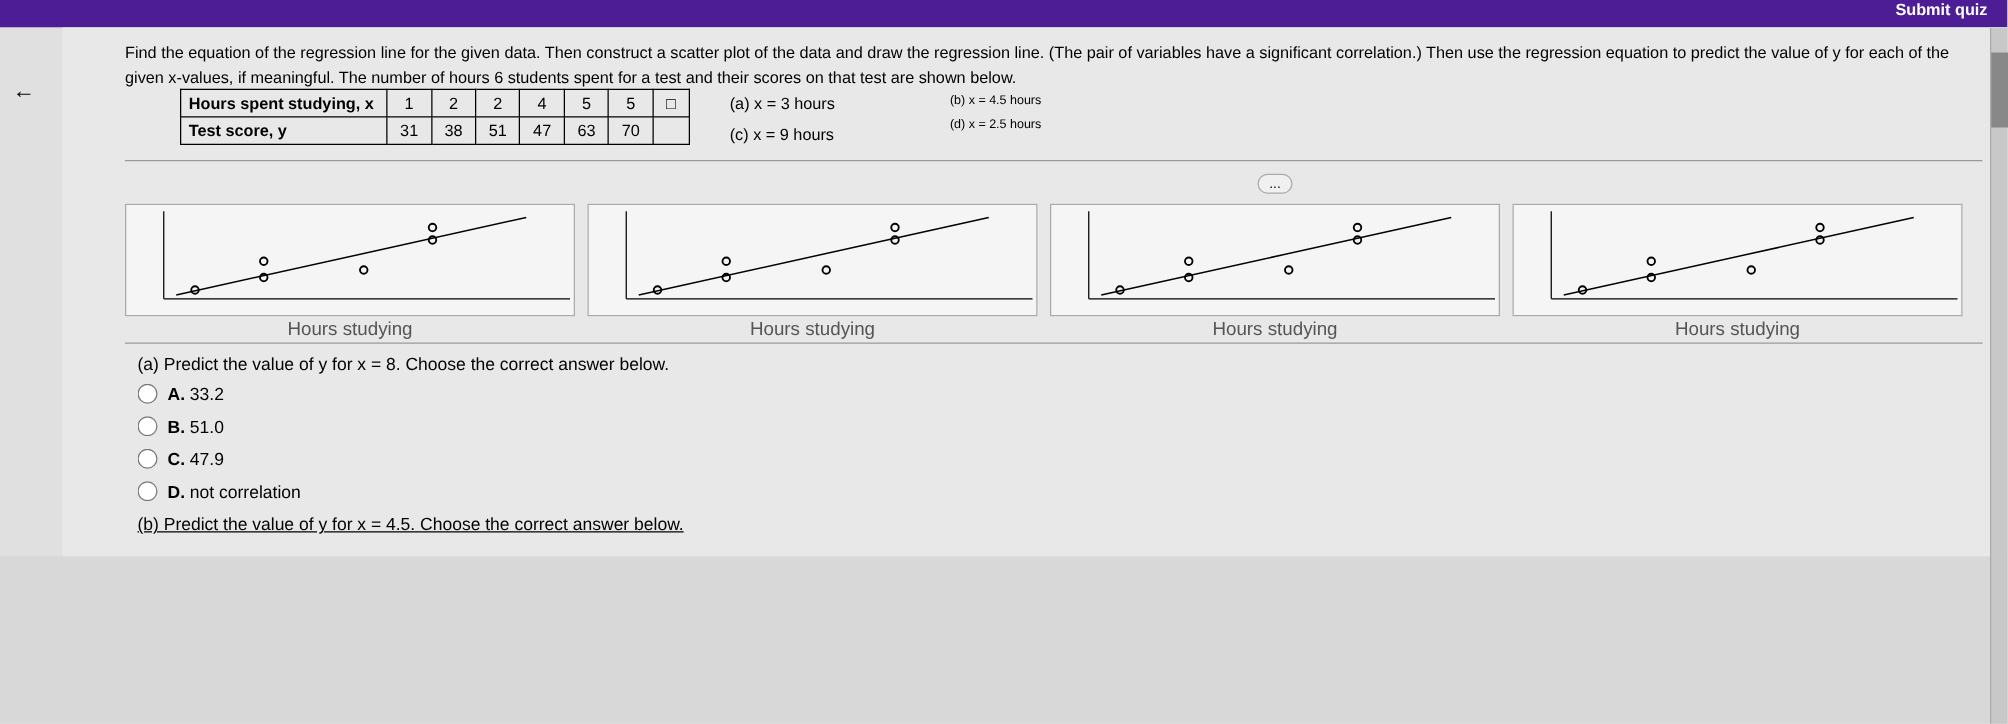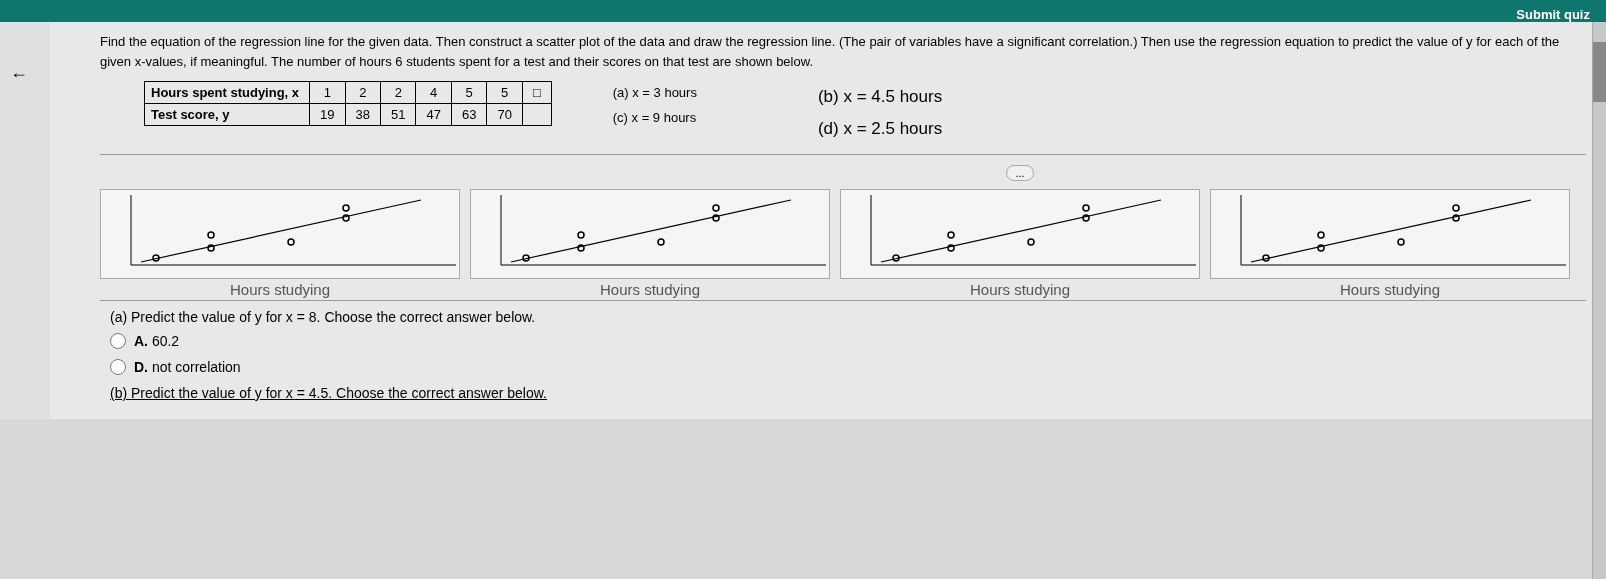--- a/index.html
+++ b/index.html
@@ -7,24 +7,24 @@
       font-family: Arial, sans-serif;
       font-size: 14px;
       background: #d8d8d8;
       color: #000;
       width: 1606px;
       min-height: 579px;
       overflow-x: hidden;
     }
 
     .top-bar {
-      background: #0f766e;
+      background: #4c1d95;
       height: 22px;
       display: flex;
-      align-items: flex-end;
+      align-items: flex-start;
       justify-content: flex-end;
       padding-right: 16px;
     }
     .top-bar-btn {
       color: #fff;
       font-size: 13px;
       font-weight: bold;
       background: none;
       border: none;
       cursor: pointer;
@@ -39,28 +39,27 @@
       position: absolute;
       left: 10px;
       top: 40px;
       font-size: 18px;
       cursor: pointer;
     }
 
     .problem-text {
       font-size: 13px;
       line-height: 1.5;
-      margin-bottom: 10px;
       max-width: 1500px;
     }
 
     .data-section {
       display: flex;
       align-items: flex-start;
-      gap: 61px;
+      gap: 32px;
       margin-bottom: 8px;
       padding-left: 44px;
     }
 
     .data-table {
       border-collapse: collapse;
       font-size: 13px;
     }
     .data-table td, .data-table th {
       border: 1px solid #000;
@@ -71,21 +70,21 @@
       text-align: left;
       font-weight: bold;
       padding-left: 6px;
     }
 
     .x-values {
       font-size: 13px;
       line-height: 1.9;
     }
     .x-values-right {
-      font-size: 17px;
+      font-size: 10px;
       line-height: 1.9;
       margin-left: 60px;
     }
 
     .scatter-row {
       display: flex;
       align-items: flex-end;
       gap: 0;
       border-top: 1px solid #999;
       border-bottom: 1px solid #999;
@@ -183,21 +182,21 @@
           <td>1</td>
           <td>2</td>
           <td>2</td>
           <td>4</td>
           <td>5</td>
           <td>5</td>
           <td style="width:20px;">□</td>
         </tr>
         <tr>
           <td>Test score, y</td>
-          <td>19</td>
+          <td>31</td>
           <td>38</td>
           <td>51</td>
           <td>47</td>
           <td>63</td>
           <td>70</td>
           <td></td>
         </tr>
       </tbody>
         </table>
 
@@ -292,25 +291,37 @@
       </div>
     </div>
 
     <div class="answer-section">
 
       <p class="question-label">(a) Predict the value of y for x = 8. Choose the correct answer below.</p>
 
       <div class="radio-option">
         <input type="radio" name="qa" id="qa1" style="">
         <label for="qa1">
-          <strong>A.</strong>&nbsp;<span>60.2</span>
+          <strong>A.</strong>&nbsp;<span>33.2</span>
         </label>
       </div>
 
-
+      <div class="radio-option">
+        <input type="radio" name="qa" id="qa2" style="">
+        <label for="qa2">
+          <strong>B.</strong>&nbsp;<span>51.0</span>
+        </label>
+      </div>
+
+      <div class="radio-option">
+        <input type="radio" name="qa" id="qa3" style="">
+        <label for="qa3">
+          <strong>C.</strong>&nbsp;<span>47.9</span>
+        </label>
+      </div>
 
       <div class="radio-option">
         <input type="radio" name="qa" id="qa4" style="">
         <label for="qa4">
           <strong>D.</strong>&nbsp;<span>not correlation</span>
         </label>
       </div>
 
       <p class="question-label" style="margin-top: 8px; text-decoration: underline;">
         <span>(b) Predict the value of y for x = 4.5. Choose the correct answer below.</span>

